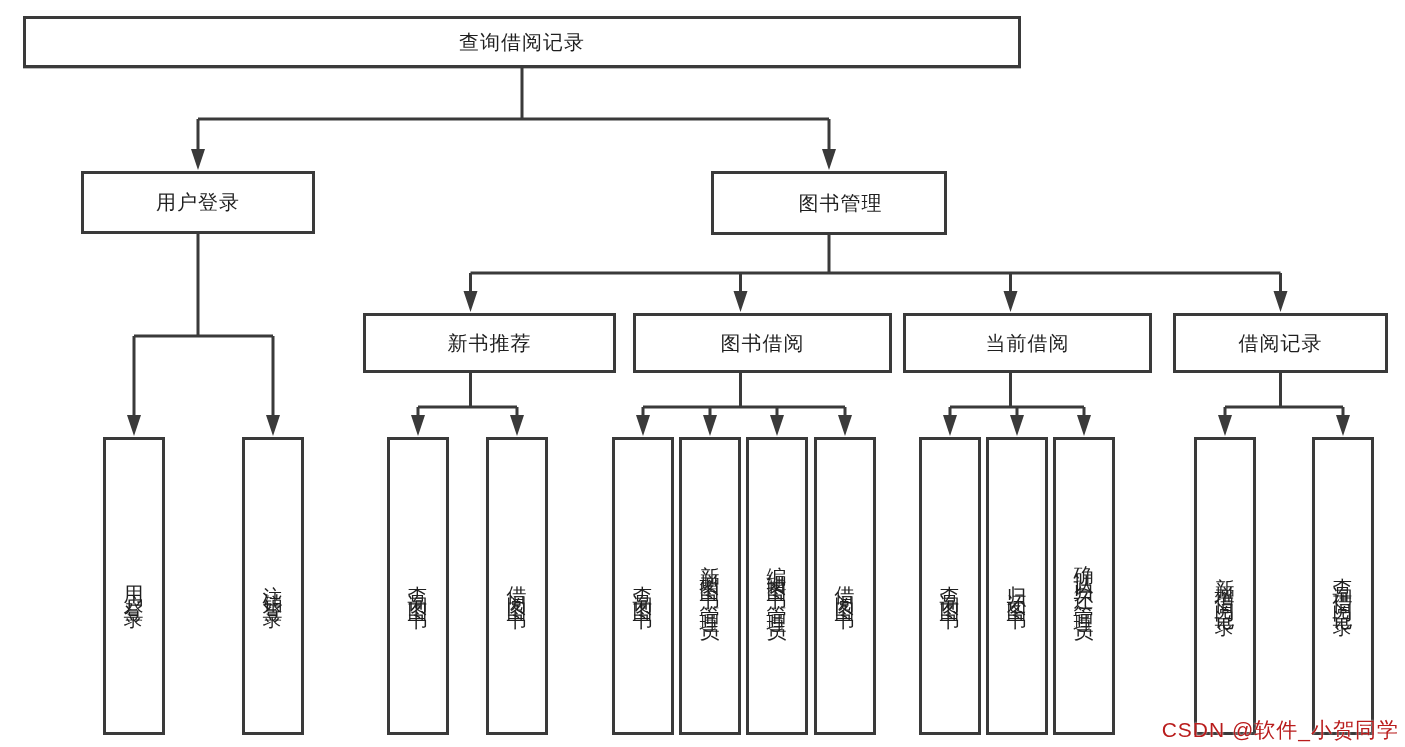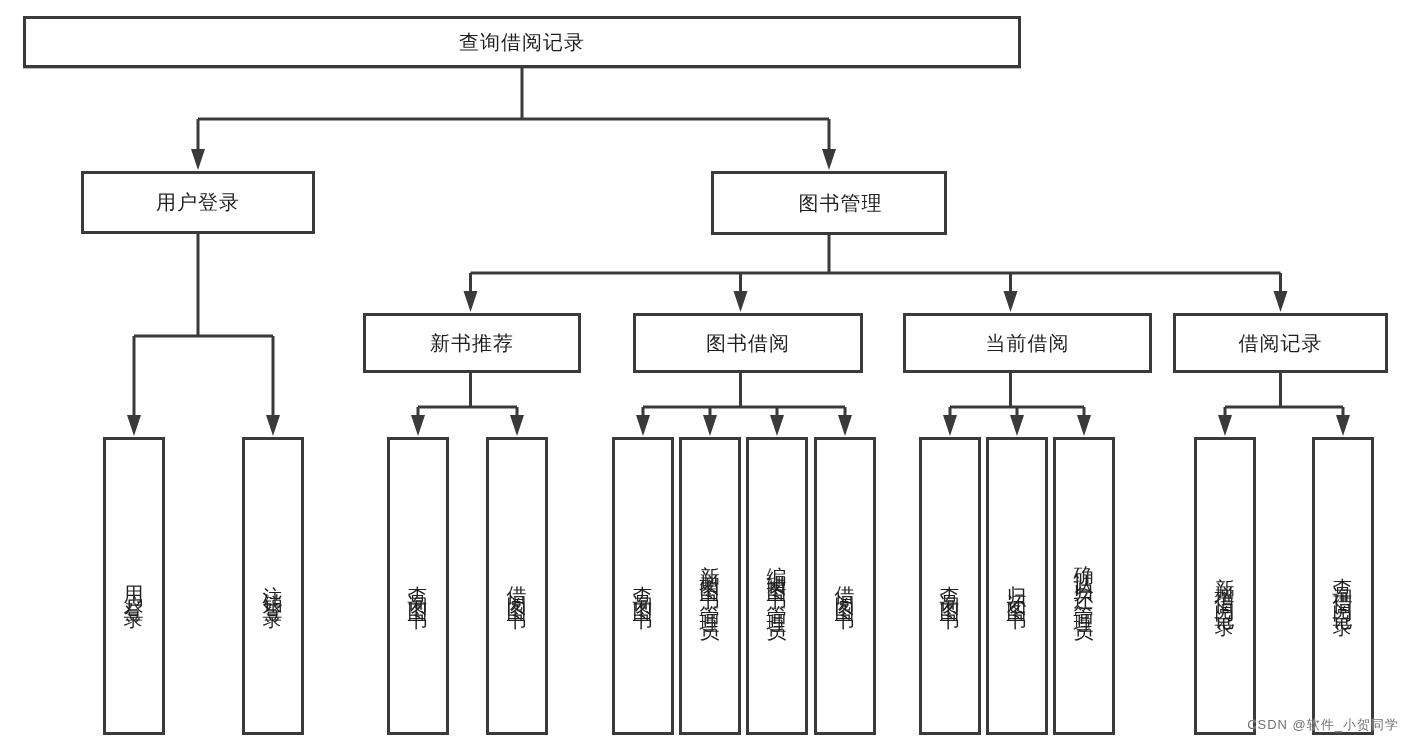--- a/index.html
+++ b/index.html
@@ -37,22 +37,22 @@
     writing-mode: vertical-rl;
     text-orientation: mixed;
     letter-spacing: 8px;
     line-height: 1;
     white-space: nowrap;
   }
   .watermark {
     position: absolute;
     top: 716px;
     right: 6px;
-    font-size: 13px;
-    color: #737373;
+    font-size: 21px;
+    color: #b91c1c;
     letter-spacing: 1px;
     text-shadow: 0 0 2px #ffffff;
     white-space: nowrap;
   }
 </style>
 </head>
 <body>
 
 <div class="canvas">
 
@@ -117,24 +117,24 @@
     <span>查询借阅记录</span>
   </div>
 
   <div class="box h-box" style="left:81px; top:171px; width:234px; height:63px;">
     <span>用户登录</span>
   </div>
   <div class="box h-box" style="left:711px; top:171px; width:236px; height:64px;padding-left:23px;">
     <span>图书管理</span>
   </div>
 
-  <div class="box h-box" style="left:363px; top:313px; width:218px; height:60px;">
+  <div class="box h-box" style="left:363px; top:313px; width:253px; height:60px;">
     <span>新书推荐</span>
   </div>
-  <div class="box h-box" style="left:633px; top:313px; width:230px; height:60px;">
+  <div class="box h-box" style="left:633px; top:313px; width:259px; height:60px;">
     <span>图书借阅</span>
   </div>
   <div class="box h-box" style="left:903px; top:313px; width:249px; height:60px;">
     <span>当前借阅</span>
   </div>
   <div class="box h-box" style="left:1173px; top:313px; width:215px; height:60px;">
     <span>借阅记录</span>
   </div>
 
   <div class="box v-box" style="left:103px; top:437px; width:62px; height:298px;">

